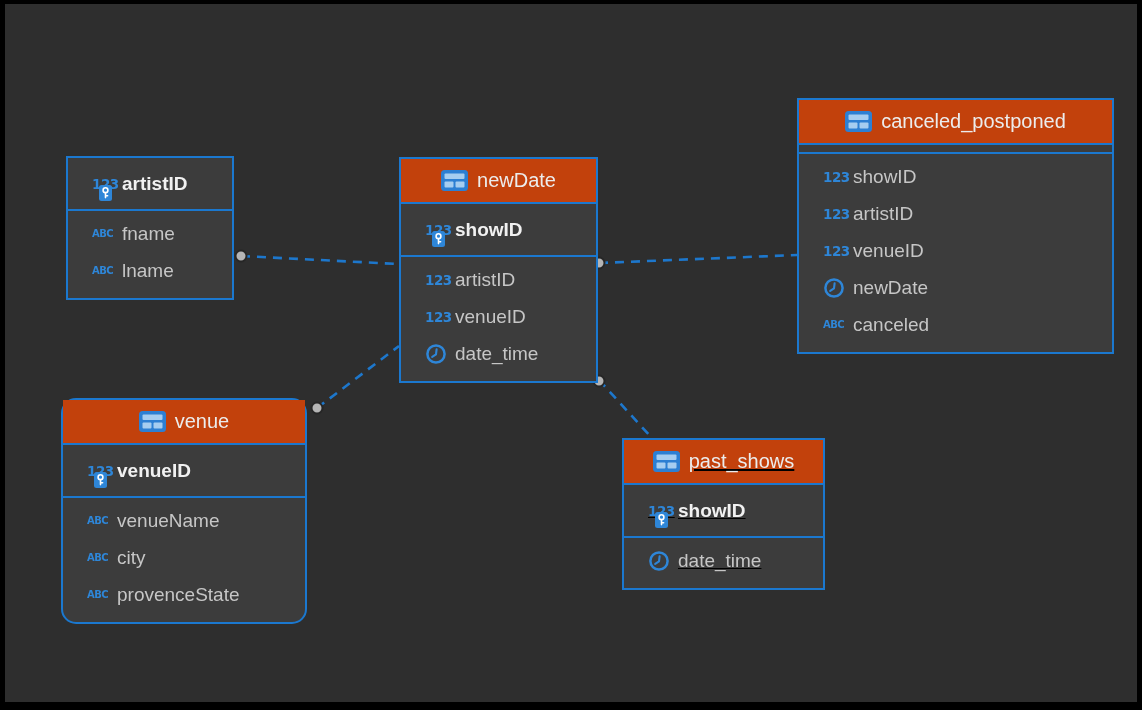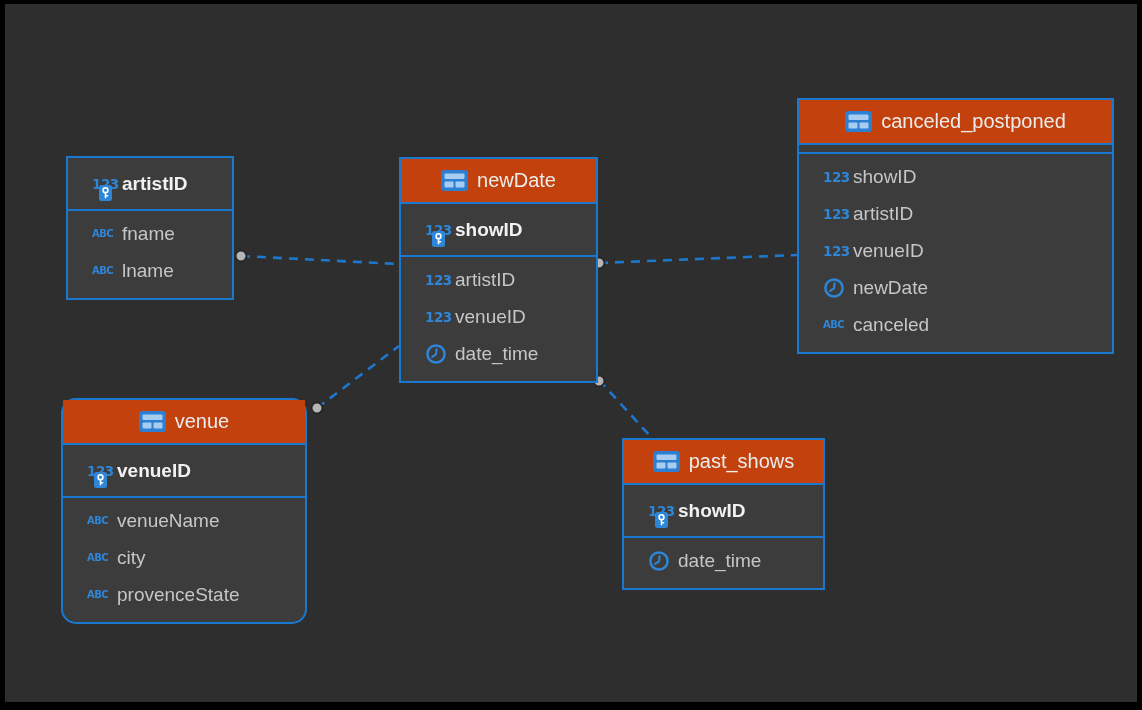--- a/index.html
+++ b/index.html
@@ -204,21 +204,21 @@
           <span class="dtype text">ABC</span>
           <span class="col-label">city</span>
         </div>
         <div class="row">
           <span class="dtype text">ABC</span>
           <span class="col-label">provenceState</span>
         </div>
       </div>
   </div>
 
-  <div class="entity" style="left:622px;top:438px;width:203px;">
+  <div class="entity" style="left:622px;top:438px;width:203px;text-decoration:underline;">
     <div class="entity-header">
       <span class="tbl-icon">
           <svg width="27" height="21" viewBox="0 0 27 21">
             <rect width="27" height="21" rx="3.5" fill="#2d7fd3"></rect>
             <rect x="3.5" y="3.5" width="20" height="5.5" rx="1" fill="#a6cdf0"></rect>
             <rect x="3.5" y="11.5" width="9" height="6" rx="1" fill="#a6cdf0"></rect>
             <rect x="14.5" y="11.5" width="9" height="6" rx="1" fill="#a6cdf0"></rect>
           </svg>
         </span>
       <span class="entity-title">past_shows</span>

